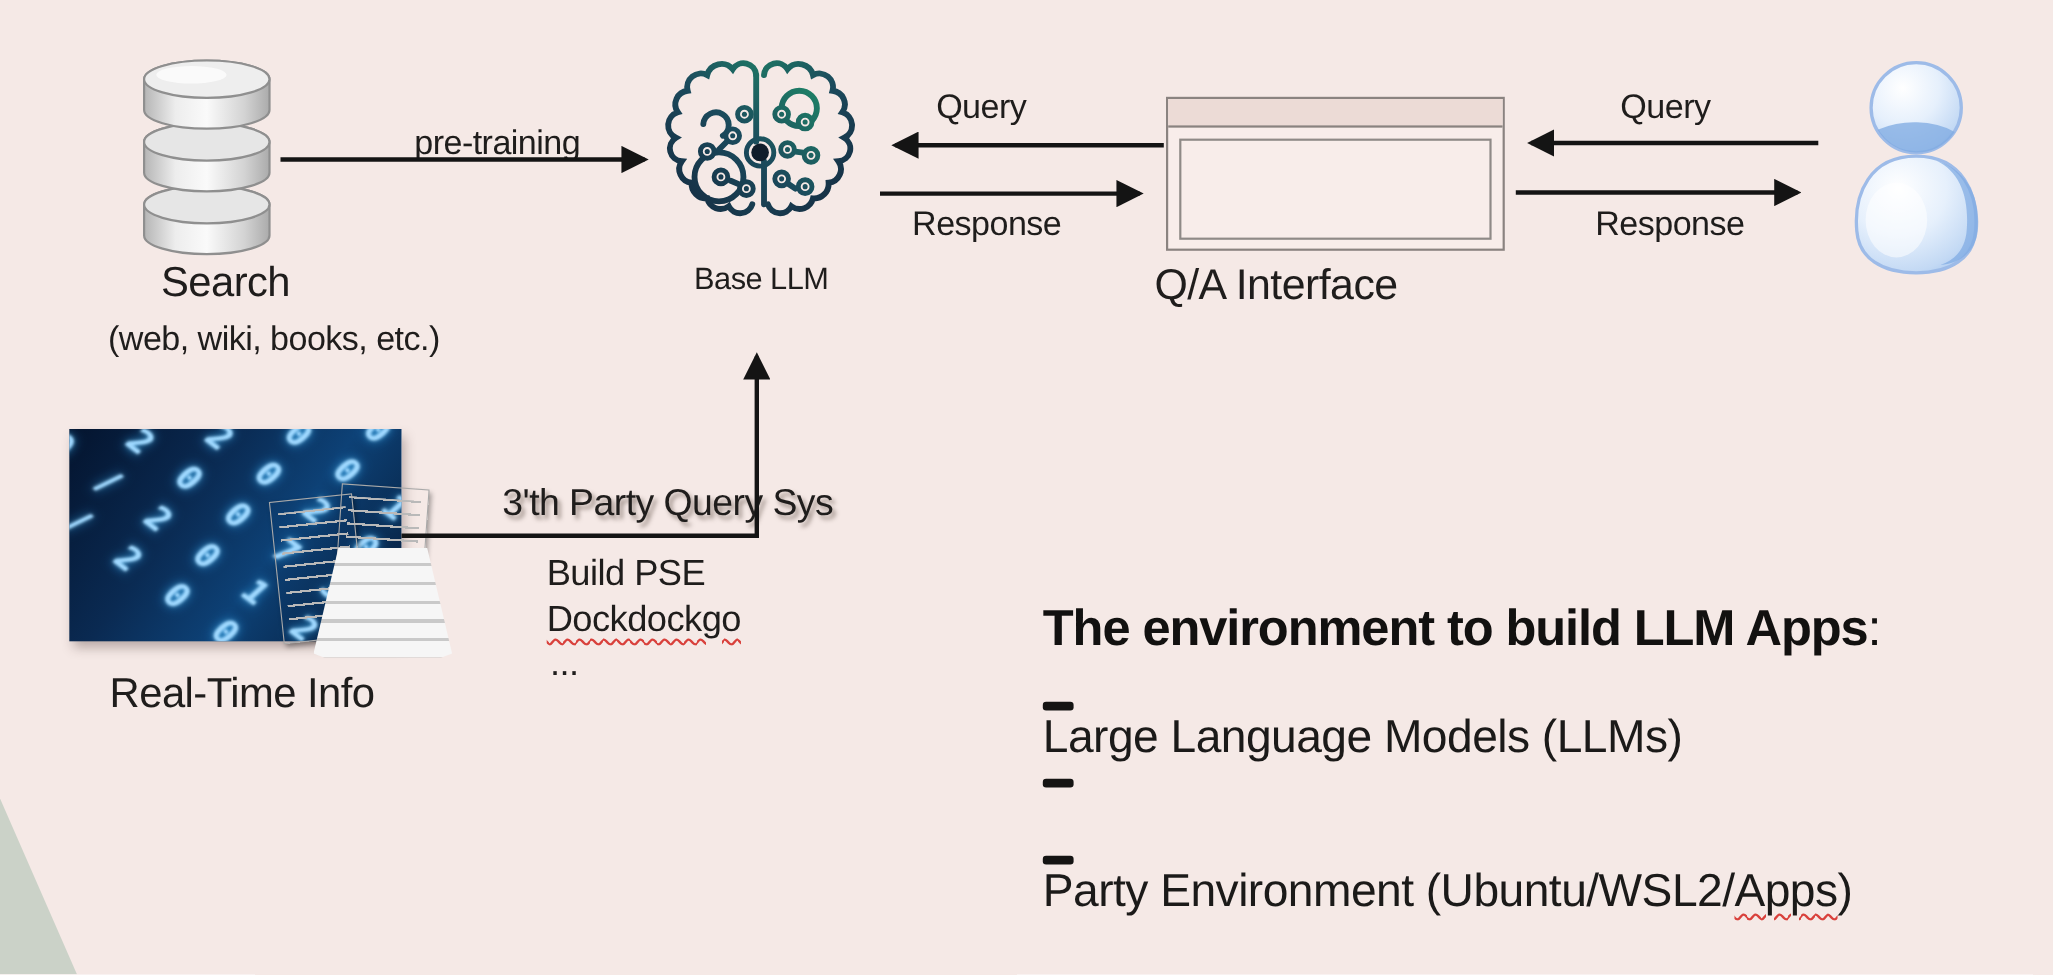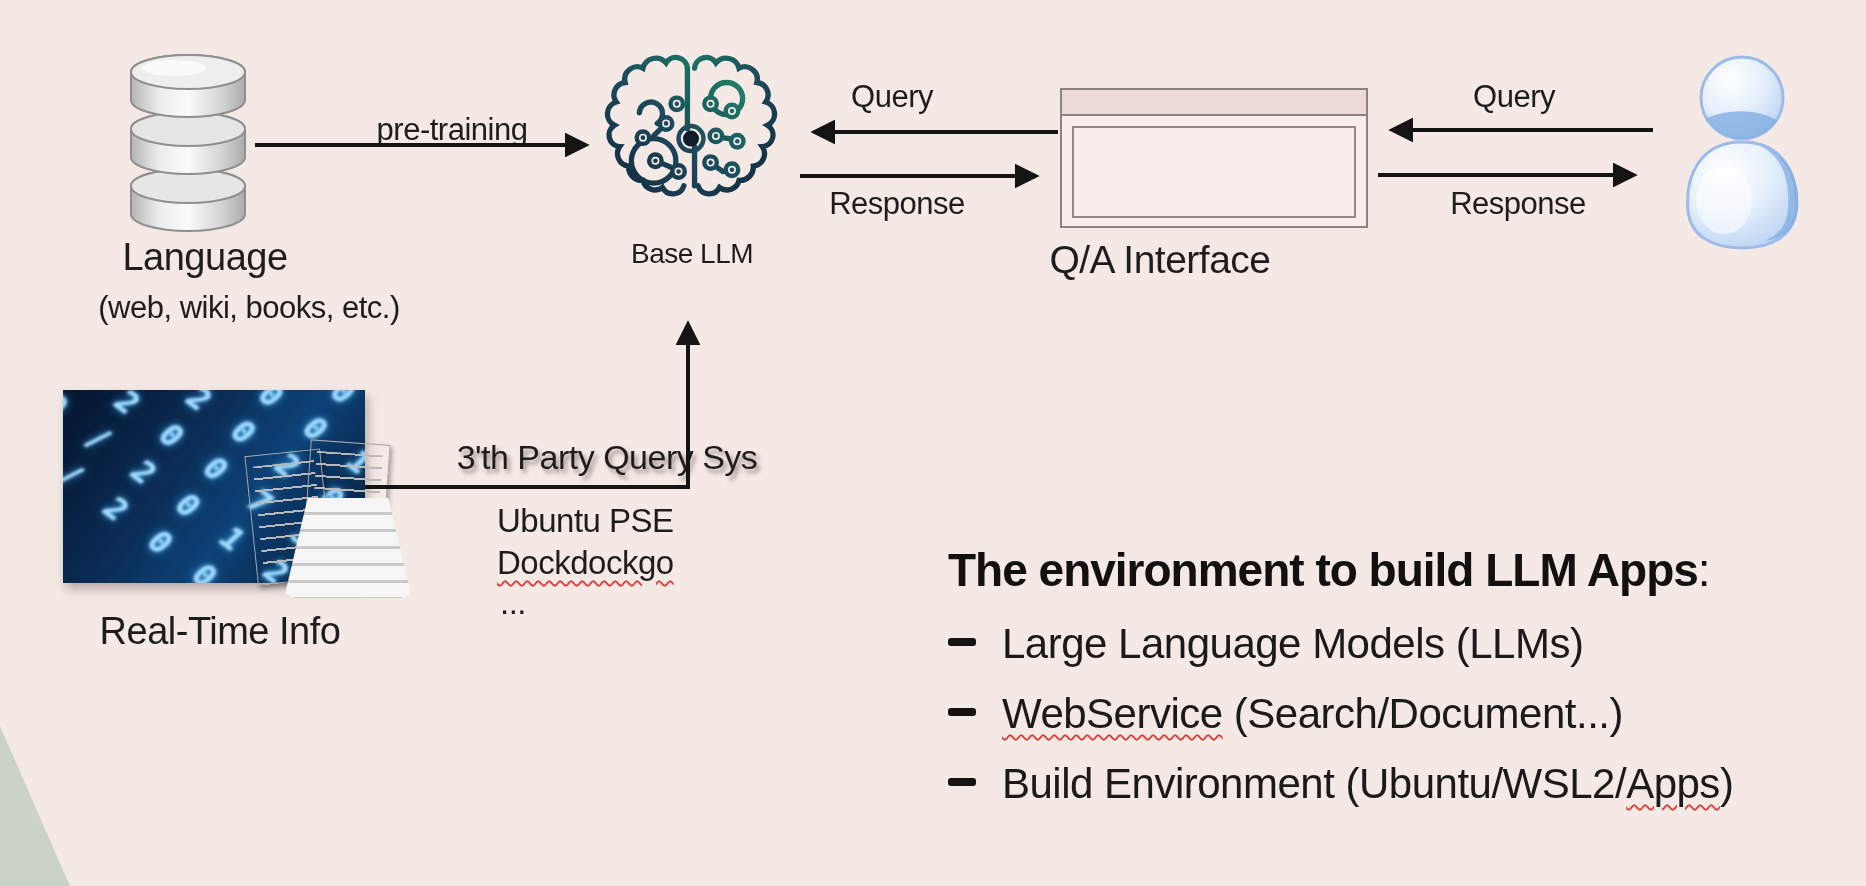--- a/index.html
+++ b/index.html
@@ -31,21 +31,21 @@
      background-clip:content-box;padding:10px 6px;}
   #doc-flare{position:absolute;background:linear-gradient(180deg,#f4f4f4,#dedede);
      clip-path:polygon(18% 0,82% 0,100% 96%,92% 100%,8% 100%,0 96%);
      background-image:repeating-linear-gradient(180deg,#f6f6f6 0 14px,#c9c9c9 14px 17px);
      box-shadow:2px 3px 5px rgba(0,0,0,.3);}
   #thirdparty-label{text-shadow:3px 4px 4px rgba(75,60,50,.5);}
   
   #env-heading{position:absolute;left:948px;top:543px;font-size:46px;color:#121110;letter-spacing:-1px;white-space:nowrap;}
   #env-heading b{font-weight:bold;margin-top:36px;}
   #env-list{position:absolute;left:948px;top:620px;}
-  .env-item{display:flex;align-items:flex-start;height:70px;font-size:42px;color:#1b1a19;letter-spacing:-0.5px;white-space:nowrap;}
+  .env-item{display:flex;align-items:flex-start;height:70px;font-size:42px;color:#1b1a19;letter-spacing:-0.5px;white-space:nowrap;flex-direction:column;}
   .dash{width:28px;height:8px;background:#151413;border-radius:3px;margin-top:18px;margin-right:26px;flex:0 0 auto;}
 </style>
 </head>
 <body>
 
 <div id="canvas">
 
   <div id="wedge"></div>
 
   <svg style="position:absolute;left:122px;top:52px" width="132" height="186" viewBox="0 0 132 186">
@@ -61,21 +61,21 @@
     <g stroke="#8f8f8f" stroke-width="2">
       <path d="M9,134 a57,17 0 0,1 114,0 l0,28 a57,17 0 0,1 -114,0 z" fill="url(#silver)"></path>
       <ellipse cx="66" cy="134" rx="57" ry="17" fill="#e6e6e6"></ellipse>
       <path d="M9,77 a57,17 0 0,1 114,0 l0,28 a57,17 0 0,1 -114,0 z" fill="url(#silver)"></path>
       <ellipse cx="66" cy="77" rx="57" ry="17" fill="#e6e6e6"></ellipse>
       <path d="M9,20 a57,17 0 0,1 114,0 l0,28 a57,17 0 0,1 -114,0 z" fill="url(#silver)"></path>
       <ellipse cx="66" cy="20" rx="57" ry="17" fill="#eeeeee"></ellipse>
     </g>
     <ellipse cx="52" cy="16" rx="32" ry="8" fill="#fbfbfb" opacity="0.9"></ellipse>
   </svg>
-  <div class="lbl" style="left:205px;top:236px;font-size:38px;">Language</div>
+  <div class="lbl" style="left:205px;top:236px;font-size:38px;">Search</div>
   <div class="lbl" style="left:207px;top:290px;font-size:31px;margin-left:42px;">(web, wiki, books, etc.)</div>
 
   <svg style="position:absolute;left:602px;top:52px" width="178" height="182" viewBox="0 0 200 200">
     <defs>
       <linearGradient id="brainGrad" gradientUnits="userSpaceOnUse" x1="25" y1="180" x2="180" y2="20">
         <stop offset="0" style="stop-color:var(--brain_navy,#14283e)"></stop>
         <stop offset="0.5" style="stop-color:var(--brain_mid,#1b4a5c)"></stop>
         <stop offset="1" style="stop-color:var(--brain_teal,#1f8f69)"></stop>
       </linearGradient>
     </defs>
@@ -163,42 +163,41 @@
   <div class="lbl" style="left:220px;top:610px;font-size:38px;">Real-Time Info</div>
 
   <div class="lbl" style="left:452px;top:82px;font-size:31px;margin-top:30px;">pre-training</div>
   <div class="lbl" style="left:892px;top:79px;font-size:31px;">Query</div>
   <div class="lbl" style="left:897px;top:186px;font-size:31px;">Response</div>
   <div class="lbl" style="left:1514px;top:79px;font-size:31px;">Query</div>
   <div class="lbl" style="left:1518px;top:186px;font-size:31px;">Response</div>
   <div class="lbl" id="thirdparty-label" style="left:607px;top:438px;font-size:34px;text-align:center;">3'th Party Query Sys</div>
 
   <div class="lbl-left" style="left:497px;top:502px;font-size:33px;">
-    <span>Ubuntu PSE</span><span class="squig"></span><span></span>
+    <span>Build PSE</span><span class="squig"></span><span></span>
   </div>
   <div class="lbl-left" style="left:497px;top:544px;font-size:33px;">
     <span></span><span class="squig">Dockdockgo</span><span></span>
   </div>
   <div class="lbl-left" style="left:500px;top:584px;font-size:33px;">
     <span>...</span><span class="squig"></span><span></span>
   </div>
 
   <div id="env-heading"><b>The environment to build LLM Apps</b><span>:</span></div>
   <div id="env-list">
     <div class="env-item">
       <div class="dash"></div>
       <div><span>Large Language Models (LLMs)</span><span class="squig"></span><span></span></div>
     </div>
     <div class="env-item">
       <div class="dash"></div>
-      <div><span></span><span class="squig">WebService</span><span> (Search/Document...)</span></div>
     </div>
     <div class="env-item">
       <div class="dash"></div>
-      <div><span>Build Environment (Ubuntu/WSL2/</span><span class="squig">Apps</span><span>)</span></div>
+      <div><span>Party Environment (Ubuntu/WSL2/</span><span class="squig">Apps</span><span>)</span></div>
     </div>
   </div>
 
   <svg id="arrows" width="1866" height="886" viewBox="0 0 1866 886">
     <defs>
       <marker id="ah" viewBox="0 0 10 10" refX="8.5" refY="5" markerWidth="6.2" markerHeight="6.2" orient="auto">
         <path d="M0,0 L10,5 L0,10 z" fill="var(--arrow,#141414)"></path>
       </marker>
     </defs>
     <g stroke="var(--arrow,#141414)" stroke-width="4" fill="none">

